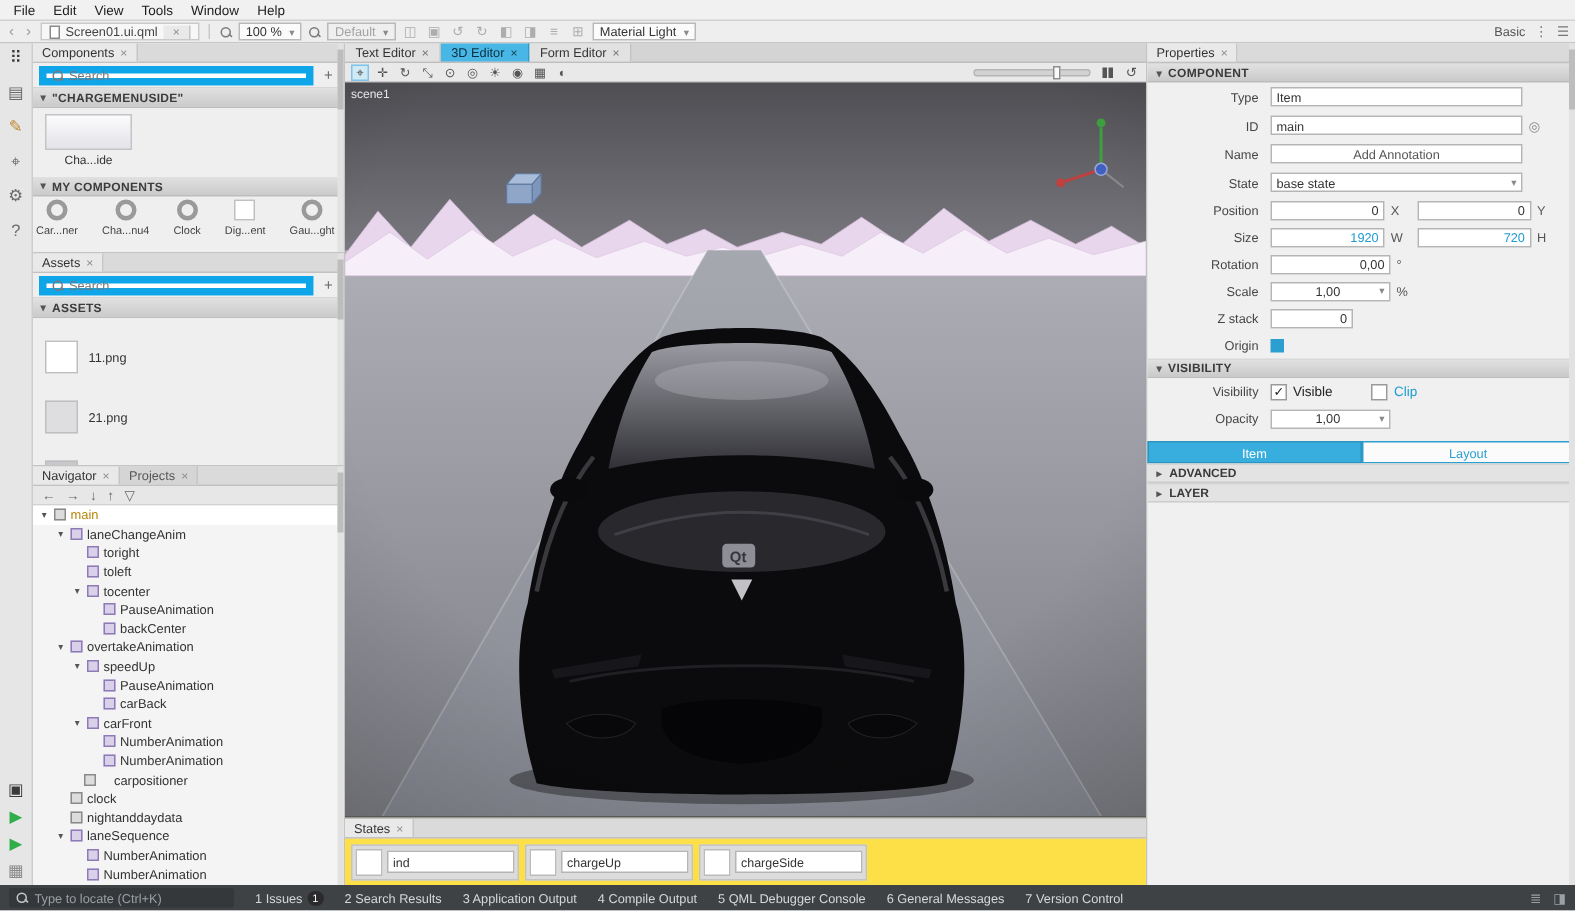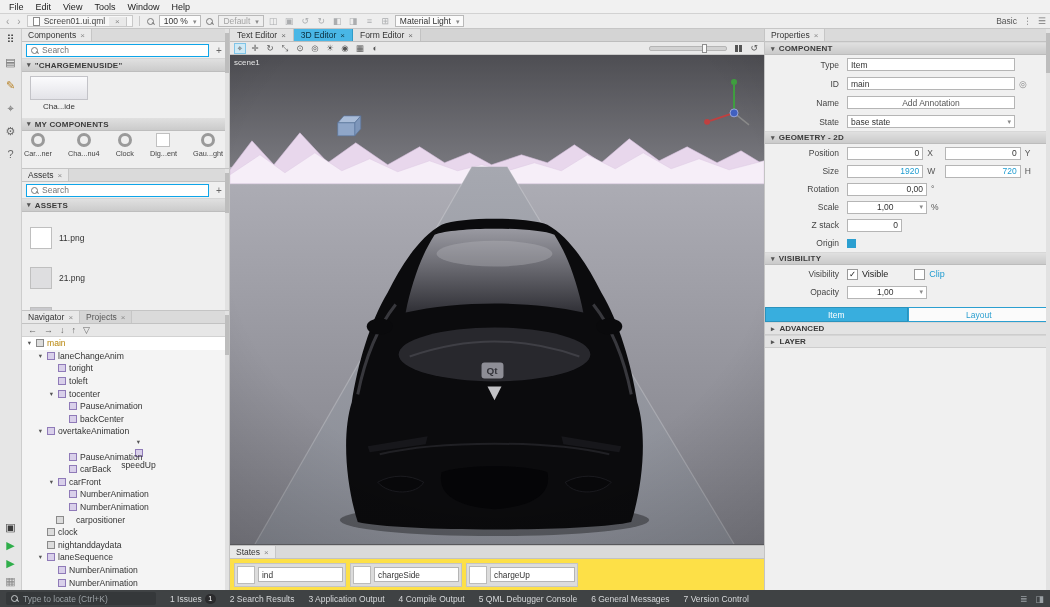--- a/index.html
+++ b/index.html
@@ -37,21 +37,21 @@
 
   .leftcol{width:208px;display:flex;flex-direction:column;border-right:1px solid #c4c4c4;background:#efefef;}
 
   .side-tabrow{height:13px;background:#dadada;display:flex;border-bottom:1px solid #c2c2c2;flex:0 0 auto;}
   .tab{display:flex;align-items:center;gap:4px;padding:0 6px;background:#e9e9e9;border-right:1px solid #c6c6c6;font-size:8.5px;color:#333;}
   .tab.inactive{background:#d5d5d5;color:#555;}
   .tab .close{color:#8b8b8b;font-size:8px;}
   .tab .close::after{content:'×';}
 
   .searchrow{height:17px;display:flex;align-items:center;gap:4px;padding:2px 4px;border-bottom:1px solid #d6d6d6;flex:0 0 auto;}
-  .searchbox{flex:1;display:flex;align-items:center;gap:3px;background:#fff;border:1px solid #0ea5e9;height:13px;padding:0 3px;}
+  .searchbox{flex:1;display:flex;align-items:center;gap:3px;background:#fff;border:5px solid #0ea5e9;height:13px;padding:0 3px;}
   .searchbox input{border:none;outline:none;flex:1;font-size:8.5px;color:#333;background:transparent;min-width:0;}
   .plusbtn{width:12px;text-align:center;color:#666;font-size:10px;}
 
   .sec-header{height:13px;background:linear-gradient(#e0e0e0,#cbcbcb);border-bottom:1px solid #bdbdbd;display:flex;align-items:center;gap:4px;padding:0 5px;font-size:8px;font-weight:bold;color:#3c3c3c;letter-spacing:.2px;flex:0 0 auto;}
   .exp{font-size:7px;color:#555;}
   .exp.down::after{content:'▾';}
   .exp.right::after{content:'▸';}
 
   .comp-sec1{height:46px;display:flex;align-items:flex-start;padding:4px 8px;flex:0 0 auto;}
   .comp-item{display:flex;flex-direction:column;align-items:center;gap:2px;}
@@ -359,21 +359,21 @@
             <div class="tree-row" style="padding-left: 37px;">
               <span class="tree-arrow"></span>
               <span class="tree-icon"></span>
               <span>backCenter</span>
             </div>
             <div class="tree-row" style="padding-left: 15px;">
               <span class="tree-arrow">▾</span>
               <span class="tree-icon"></span>
               <span>overtakeAnimation</span>
             </div>
-            <div class="tree-row" style="padding-left: 26px; flex-direction: column;">
+            <div class="tree-row" style="padding-left: 26px;">
               <span class="tree-arrow">▾</span>
               <span class="tree-icon"></span>
               <span>speedUp</span>
             </div>
             <div class="tree-row" style="padding-left: 37px;">
               <span class="tree-arrow"></span>
               <span class="tree-icon"></span>
               <span>PauseAnimation</span>
             </div>
             <div class="tree-row" style="padding-left: 37px;">
@@ -566,25 +566,25 @@
               <span class="close"></span>
           </div>
         </div>
         <div class="states-body">
             <div class="state-card">
               <span class="state-thumb"></span>
               <div class="state-name">ind</div>
             </div>
             <div class="state-card">
               <span class="state-thumb"></span>
-              <div class="state-name">chargeSide</div>
+              <div class="state-name">chargeUp</div>
             </div>
             <div class="state-card">
               <span class="state-thumb"></span>
-              <div class="state-name">chargeUp</div>
+              <div class="state-name">chargeSide</div>
             </div>
           </div>
       </div>
     </div>
 
     <div class="props">
       <div class="side-tabrow">
         <div class="tab">
           <span>Properties</span>
             <span class="close"></span>
@@ -615,24 +615,20 @@
           </div>
       </div>
       <div class="prow">
         <span class="plabel">State</span>
         <div class="pinput w170">
             <span>base state</span>
             <span class="dd"></span>
           </div>
       </div>
 
-      <div class="psec-header">
-        <span class="exp down"></span>
-        <span>GEOMETRY - 2D</span>
-      </div>
       <div class="prow" style="height:18px;">
         <span class="plabel">Position</span>
         <div class="pinput num w80">
             <span>0</span>
           </div>
         <span class="unit">X</span>
         <div class="pinput num w80">
             <span>0</span>
           </div>
         <span class="unit">Y</span>

